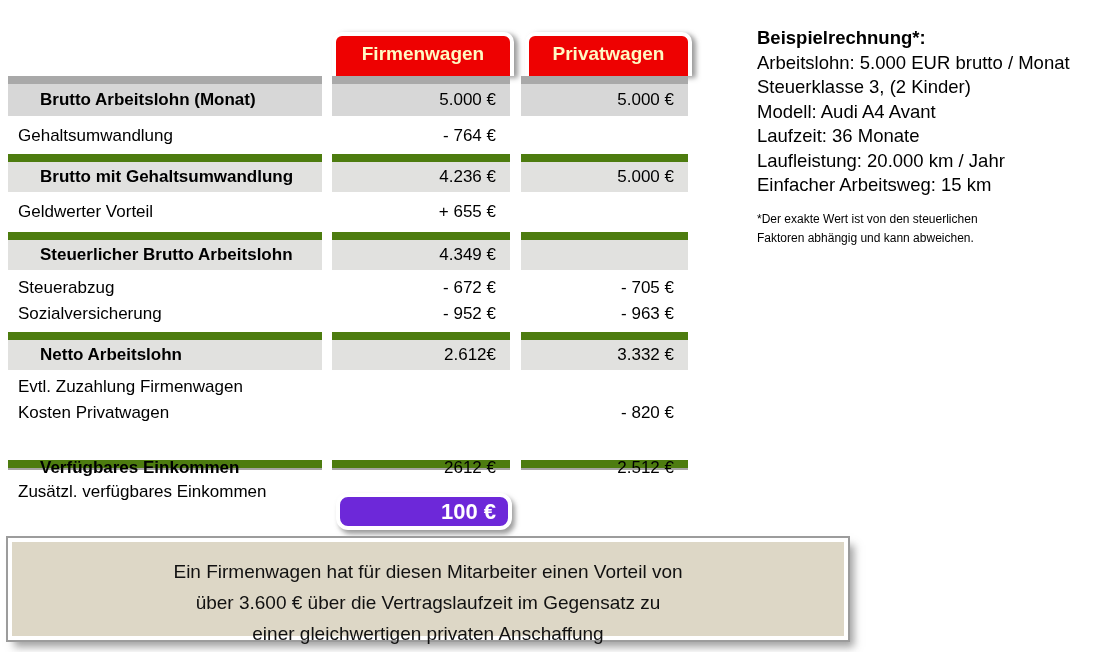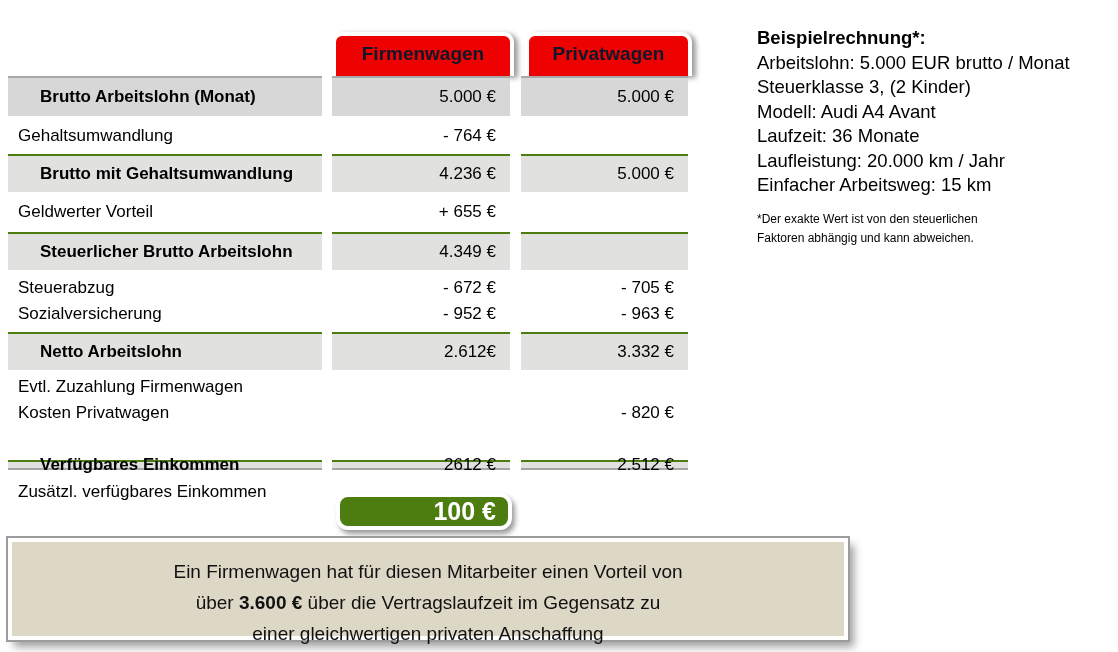--- a/index.html
+++ b/index.html
@@ -5,55 +5,55 @@
   html,body{margin:0;padding:0;background:#fff;}
   .page{position:relative;width:1118px;height:652px;background:#ffffff;overflow:hidden;
         font-family:"Liberation Sans",sans-serif;color:#000;}
 
   
   .table-area{position:absolute;left:8px;top:30px;width:690px;}
   .hdr{display:flex;align-items:flex-end;height:46px;}
   .hdr .spacer{width:324px;}
   .tab{box-sizing:border-box;height:44px;background:#ee0101;border:4px solid #fff;border-bottom:none;
        border-radius:10px 10px 0 0;box-shadow:4px 2px 5px rgba(90,90,90,.6);
-       color:#0f172a;font-weight:bold;font-size:19px;text-align:center;line-height:36px;cursor:pointer;}
+       color:#fef9c3;font-weight:bold;font-size:19px;text-align:center;line-height:36px;cursor:pointer;}
   .tab1{width:182px;}
   .tab2{width:167px;margin-left:11px;}
 
   .row{display:flex;}
   .cell{box-sizing:border-box;display:flex;flex-direction:column;justify-content:center;
         white-space:pre-line;font-size:17px;}
   .lbl{width:314px;padding-left:10px;}
   .v{width:178px;margin-left:10px;text-align:right;padding-right:14px;}
   .v2{width:167px;margin-left:11px;}
-  .gray .cell{background:#e1e1df;border-top:2px solid #4d7c0f;padding-left:32px;}
+  .gray .cell{background:#e1e1df;border-top:8px solid #4d7c0f;padding-left:32px;}
   .gray .lbl{font-weight:bold;}
   .first .cell{background:#d7d7d7;border-top-color:#a9a9a9;}
   .closed .cell{border-bottom:2px solid #a5a5a3;margin-top:30px;}
   .twoline .cell{line-height:26px;}
   .h40{height:40px}.h38{height:38px}.h37{height:37px}.h36{height:36px}
   .h32{height:32px}.h58{height:58px}.h56{height:56px}
   .mt2{margin-top:2px}.mt3{margin-top:3px}.mt4{margin-top:4px}
 
-  .pill{box-sizing:border-box;width:176px;height:37px;margin-left:4px;background:#4d7c0f;
+  .pill{box-sizing:border-box;width:176px;height:37px;margin-left:4px;background:#6d28d9;
         border:4px solid #fff;border-radius:12px;box-shadow:3px 4px 5px rgba(90,90,90,.6);
-        color:#fff;font-weight:bold;font-size:25px;display:flex;align-items:center;
+        color:#fff;font-weight:bold;font-size:22px;display:flex;align-items:center;
         justify-content:flex-end;padding-right:12px;}
 
   
   .sidebar{position:absolute;left:757px;top:26px;width:356px;font-size:18.5px;line-height:24.5px;}
   .sb-title{font-weight:bold;}
   .footnote{margin-top:12px;font-size:12px;line-height:19px;white-space:pre-line;}
 
   
   .summary{position:absolute;left:8px;top:538px;width:840px;height:102px;box-sizing:border-box;
            background:#ddd7c6;border:4px solid #ffffff;
            box-shadow:0 0 0 2px #9c9c9c,6px 7px 8px rgba(70,70,70,.5);
            text-align:center;font-size:19px;line-height:31px;padding-top:14px;color:#111;}
-  .summary b{font-weight:bold;}
+  .summary b{font-weight:normal;}
 </style>
 </head>
 <body>
 
 <div class="page">
 
   <div class="table-area">
 
     <div class="hdr">
       <div class="spacer"></div>

